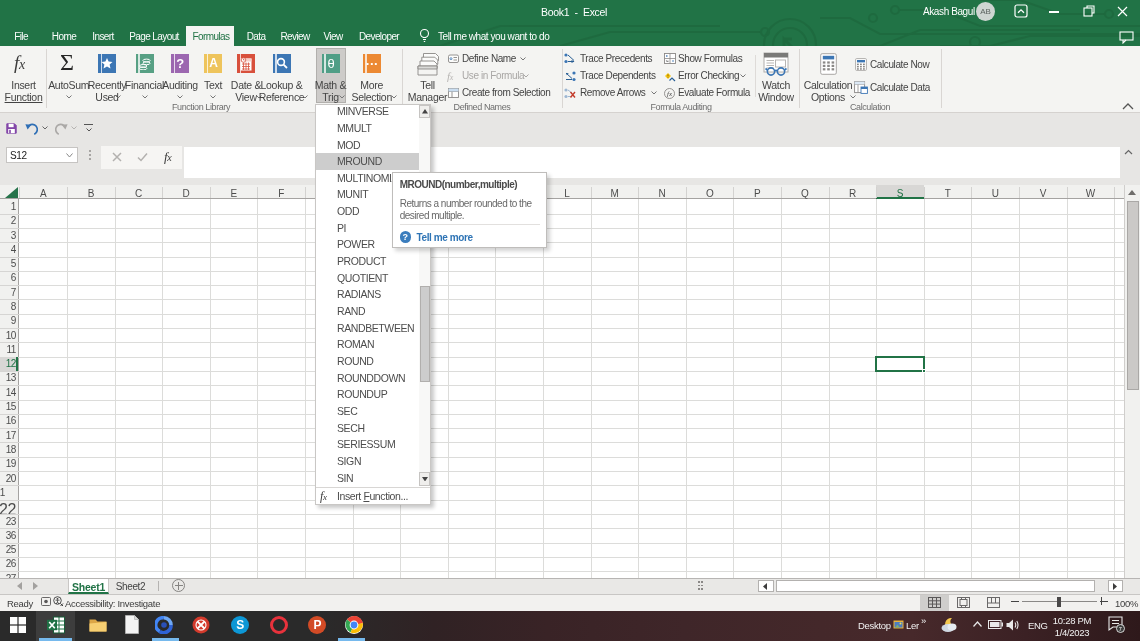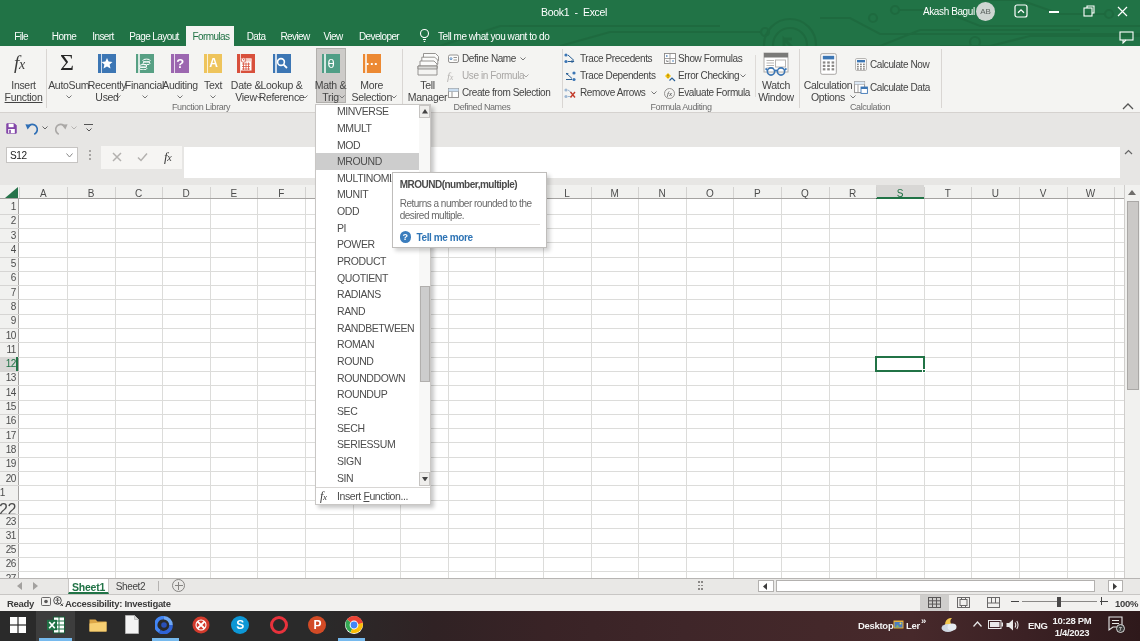--- a/index.html
+++ b/index.html
@@ -3,21 +3,21 @@
 <style>
 html,body{margin:0;padding:0;}
 #scr{position:relative;width:1140px;height:641px;overflow:hidden;
  font-family:"Liberation Sans",sans-serif;background:#fff;
  -webkit-font-smoothing:antialiased;}
 #scr *{position:absolute;box-sizing:border-box;margin:0;padding:0;}
 .t{white-space:nowrap;font-size:10px;letter-spacing:-0.4px;}
 .big{white-space:nowrap;font-size:10.5px;letter-spacing:-0.3px;}
 .tb{white-space:nowrap;font-size:10px;letter-spacing:-0.6px;}
 .mi{white-space:nowrap;font-size:10.5px;letter-spacing:-0.4px;}
-.s{white-space:nowrap;font-size:9.5px;letter-spacing:-0.3px;font-weight:bold;}
+.s{white-space:nowrap;font-size:9.5px;letter-spacing:-0.3px;}
 </style></head><body>
 <div id="scr">
 
 <div style="left:0;top:0;width:1140px;height:46px;background:#217346;"></div>
 <svg style="left:380px;top:0;width:760px;height:46px;" viewBox="0 0 760 46">
 <g stroke="#1e6a3f" stroke-width="2.2" fill="none" opacity="0.9">
 <circle cx="410" cy="45" r="26"></circle>
         <circle cx="410" cy="45" r="17"></circle>
 <path d="M404 51 L404 39 L416 51 M404 39 L412 39 M404 39 L404 47" stroke-width="3"></path>
 <path d="M10 46 L60 46 L120 26 L340 26"></path>
@@ -446,21 +446,21 @@
 <div class="t" style="left:16px;top:458.2px;transform:translateX(-100%);color:#4c4c4c;font-size:10px;">19</div>
 <div style="left:0;top:471.0px;width:19.4px;height:1px;background:#d6d5d3;"></div>
 <div class="t" style="left:16px;top:472.5px;transform:translateX(-100%);color:#4c4c4c;font-size:10px;">20</div>
 <div style="left:0;top:485.3px;width:19.4px;height:1px;background:#d6d5d3;"></div>
 <div class="t" style="left:5px;top:486.8px;transform:translateX(-100%);color:#4c4c4c;font-size:10px;text-align:center;">21</div>
 <div style="left:0;top:499.6px;width:19.4px;height:1px;background:#d6d5d3;"></div>
 <div class="t" style="left:16px;top:501.1px;transform:translateX(-100%);color:#4c4c4c;font-size:16px;">22</div>
 <div style="left:0;top:513.9px;width:19.4px;height:1px;background:#d6d5d3;"></div>
 <div class="t" style="left:16px;top:515.5px;transform:translateX(-100%);color:#4c4c4c;font-size:10px;">23</div>
 <div style="left:0;top:528.2px;width:19.4px;height:1px;background:#d6d5d3;"></div>
-<div class="t" style="left:16px;top:529.8px;transform:translateX(-100%);color:#4c4c4c;font-size:10px;">31</div>
+<div class="t" style="left:16px;top:529.8px;transform:translateX(-100%);color:#4c4c4c;font-size:10px;">36</div>
 <div style="left:0;top:542.5px;width:19.4px;height:1px;background:#d6d5d3;"></div>
 <div class="t" style="left:16px;top:544.0px;transform:translateX(-100%);color:#4c4c4c;font-size:10px;">25</div>
 <div style="left:0;top:556.8px;width:19.4px;height:1px;background:#d6d5d3;"></div>
 <div class="t" style="left:16px;top:558.3px;transform:translateX(-100%);color:#4c4c4c;font-size:10px;">26</div>
 <div style="left:0;top:571.1px;width:19.4px;height:1px;background:#d6d5d3;"></div>
 <div class="t" style="left:16px;top:572.6px;transform:translateX(-100%);color:#4c4c4c;font-size:10px;">27</div>
 <div style="left:0;top:585.4px;width:19.4px;height:1px;background:#d6d5d3;"></div>
 <div style="left:67.0px;top:199.3px;width:1px;height:378.7px;background:#dcdcda;"></div>
 <div style="left:114.6px;top:199.3px;width:1px;height:378.7px;background:#dcdcda;"></div>
 <div style="left:162.2px;top:199.3px;width:1px;height:378.7px;background:#dcdcda;"></div>

